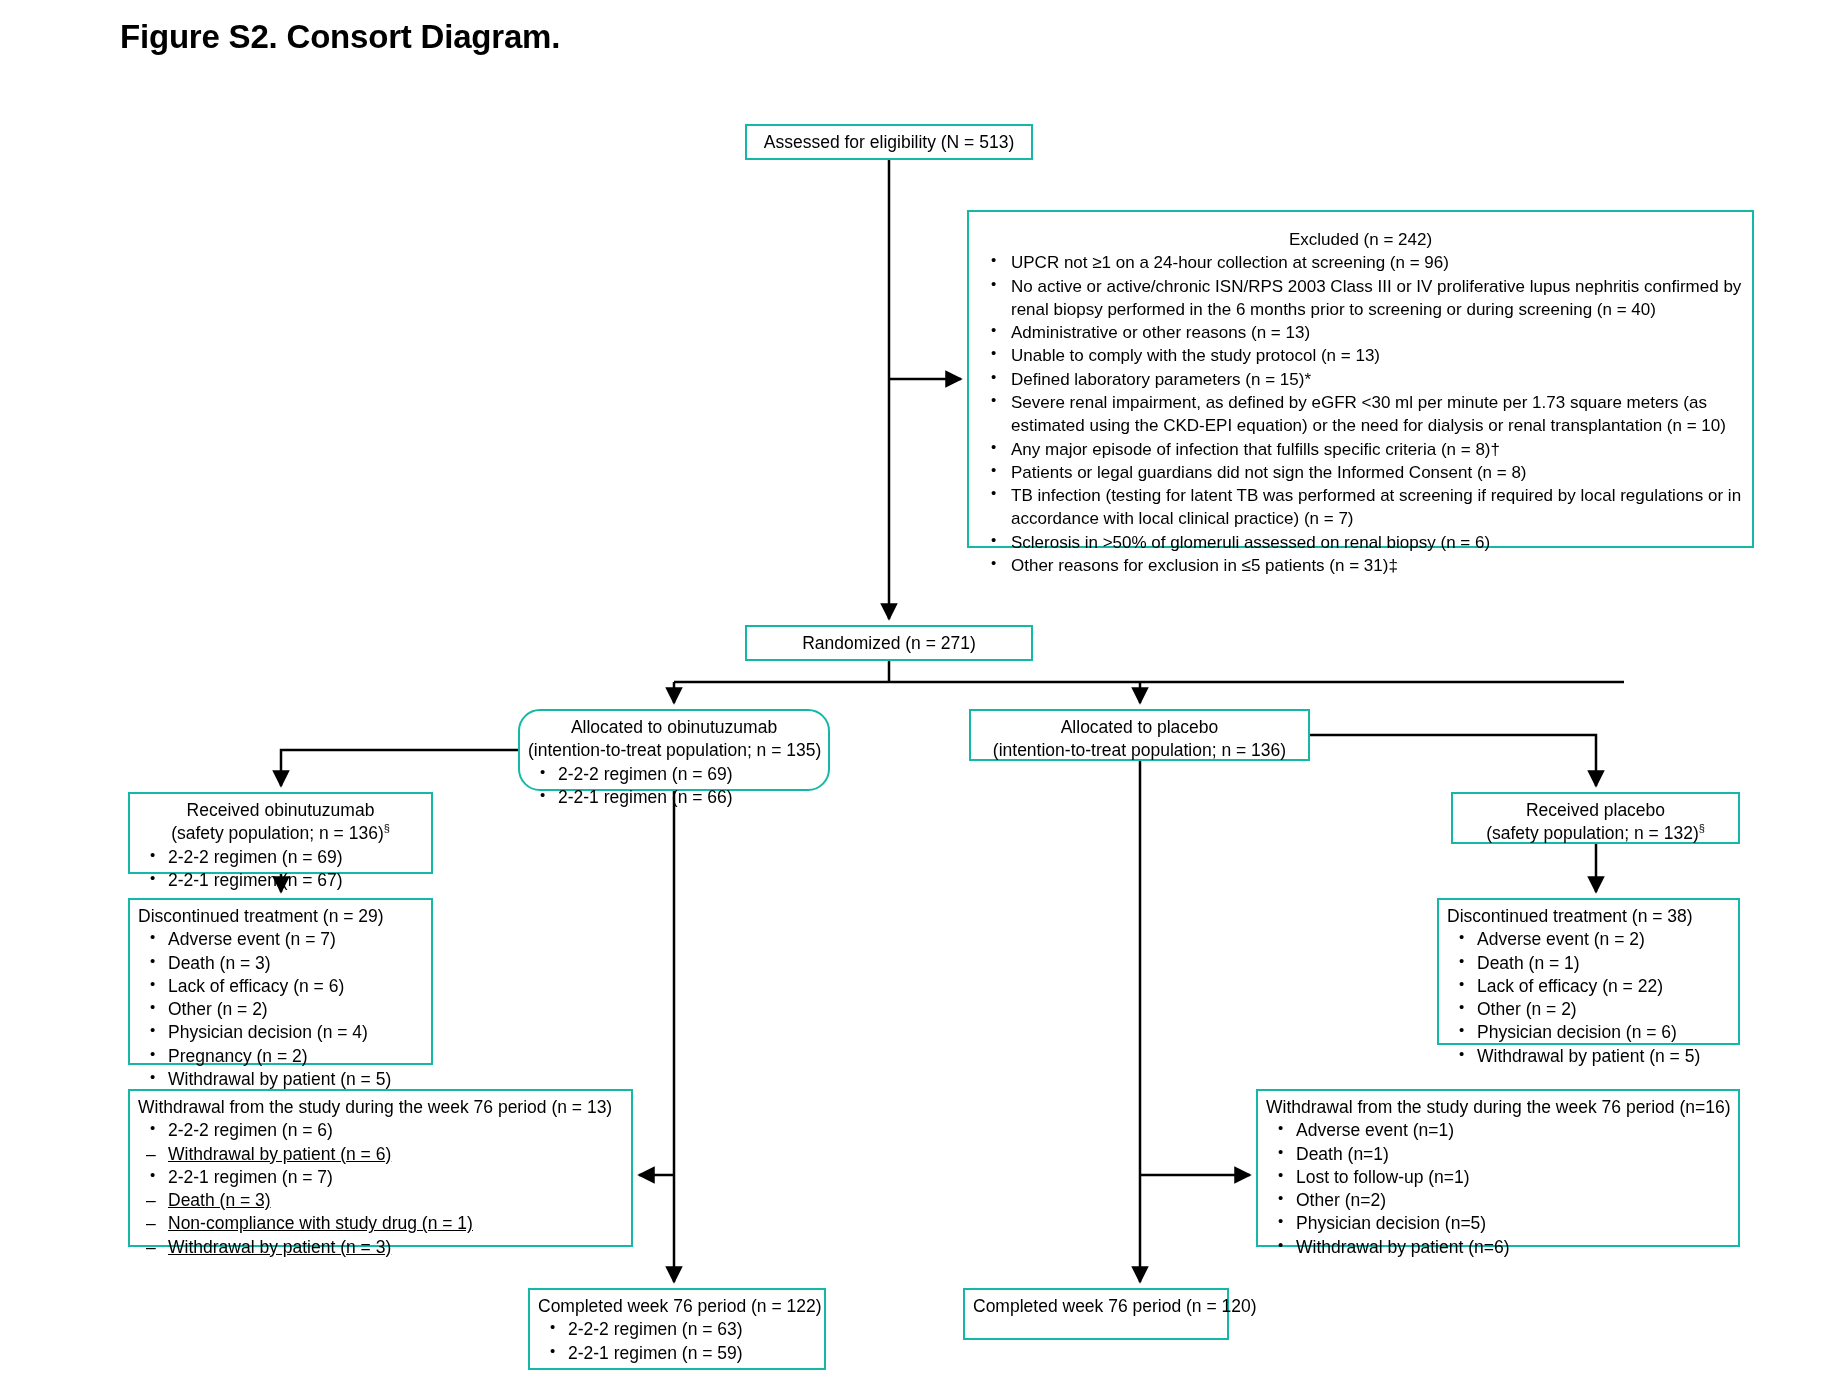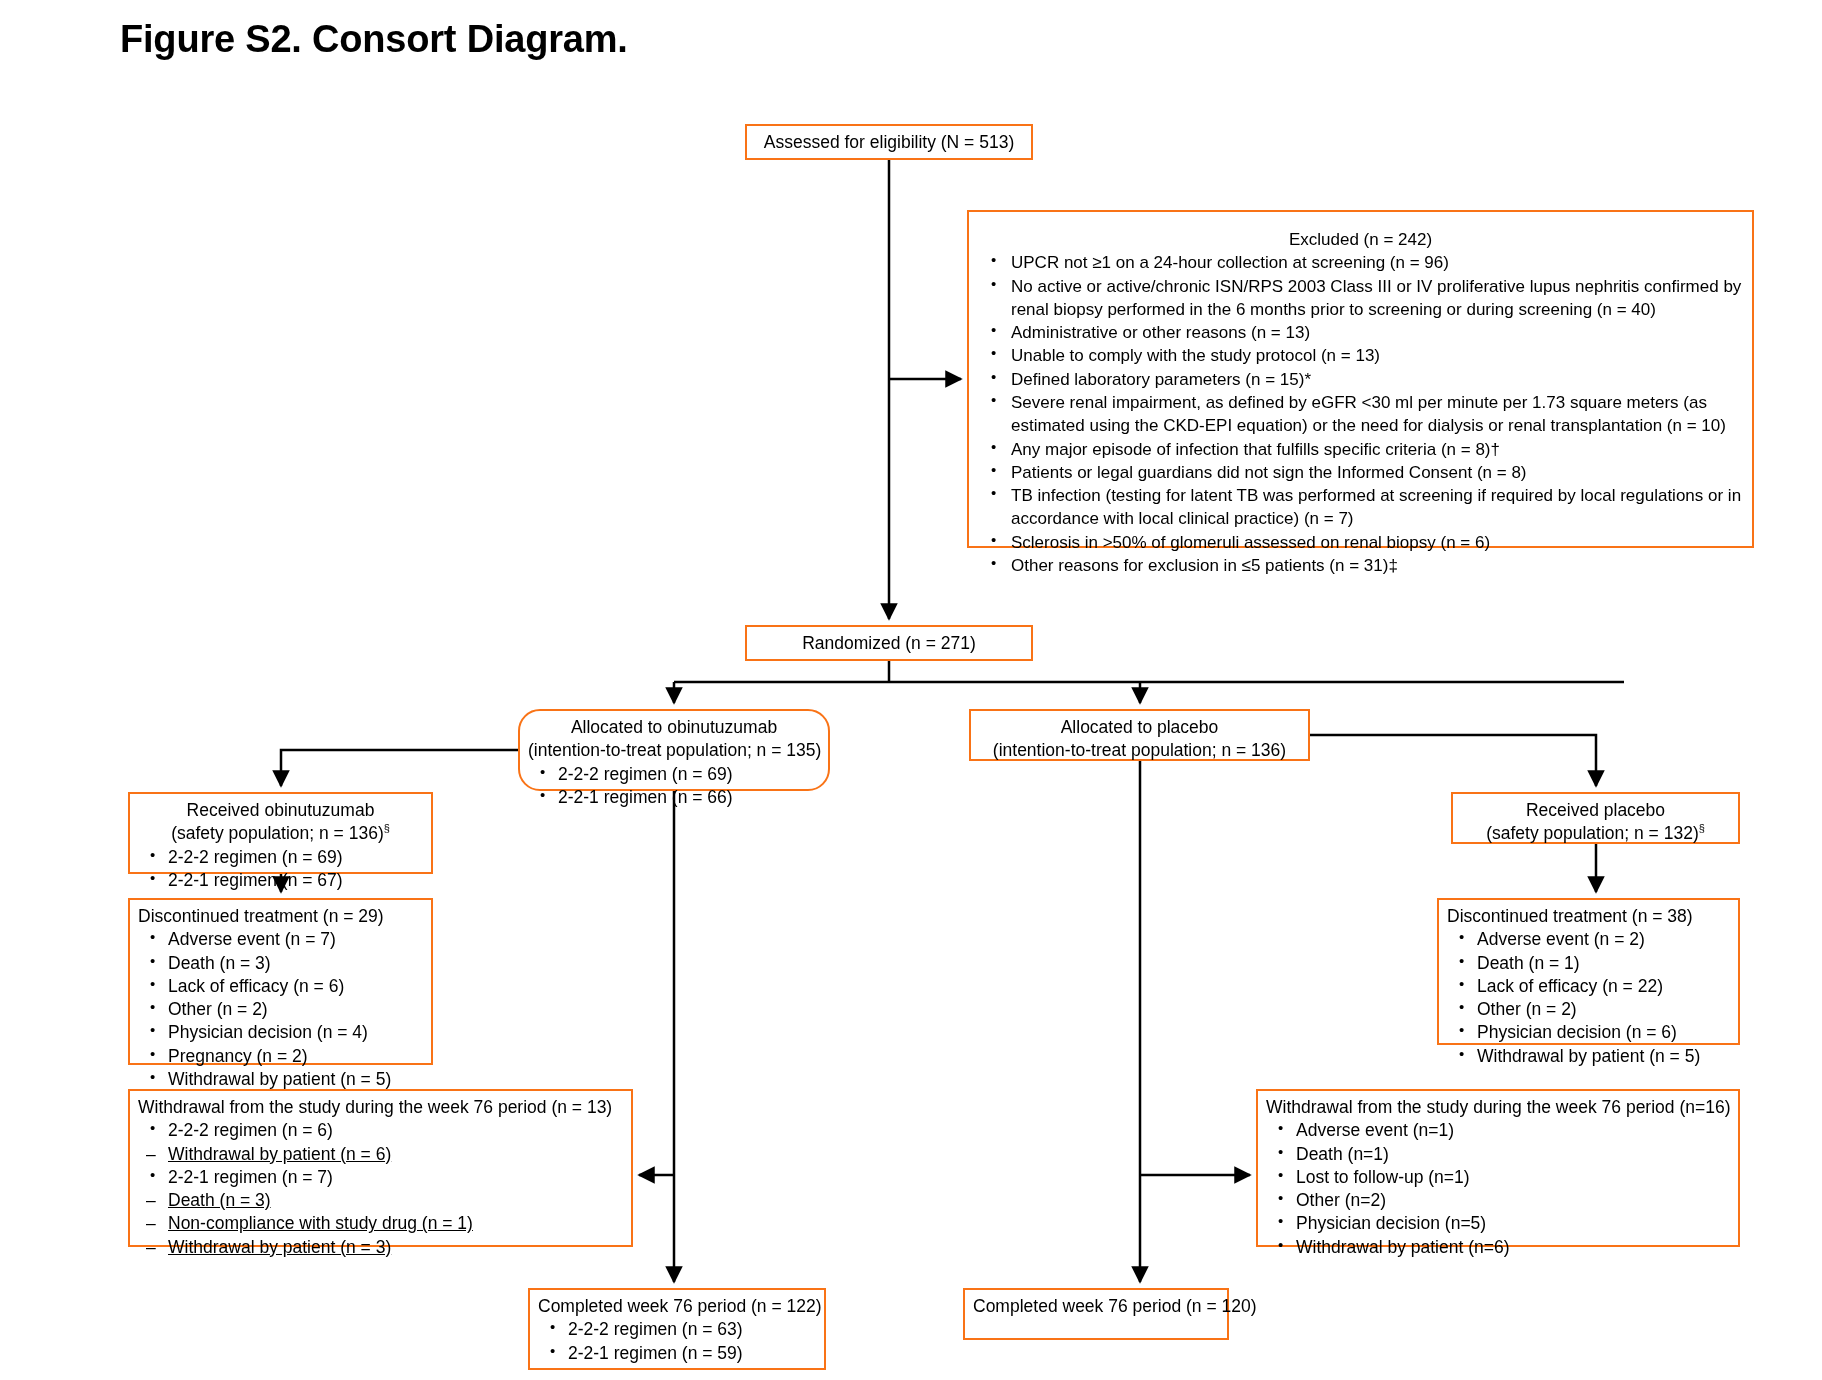--- a/index.html
+++ b/index.html
@@ -15,36 +15,36 @@
     position: relative;
     width: 1822px;
     height: 1380px;
     background: #ffffff;
     overflow: hidden;
   }
   #page-title {
     position: absolute;
     left: 120px;
     top: 18px;
-    font-size: 38px;
+    font-size: 33px;
     font-weight: bold;
     letter-spacing: -0.2px;
     white-space: nowrap;
   }
   #connectors {
     position: absolute;
     left: 0;
     top: 0;
     width: 1822px;
     height: 1380px;
   }
   .box {
     position: absolute;
     box-sizing: border-box;
-    border: 2px solid #f97316;
+    border: 2px solid #14b8a6;
     background: #ffffff;
     font-size: 17.5px;
     line-height: 1.33;
     padding: 5px 8px;
   }
   .box .title-line {
     display: block;
     white-space: nowrap;
   }
   .box.center .title-line,

